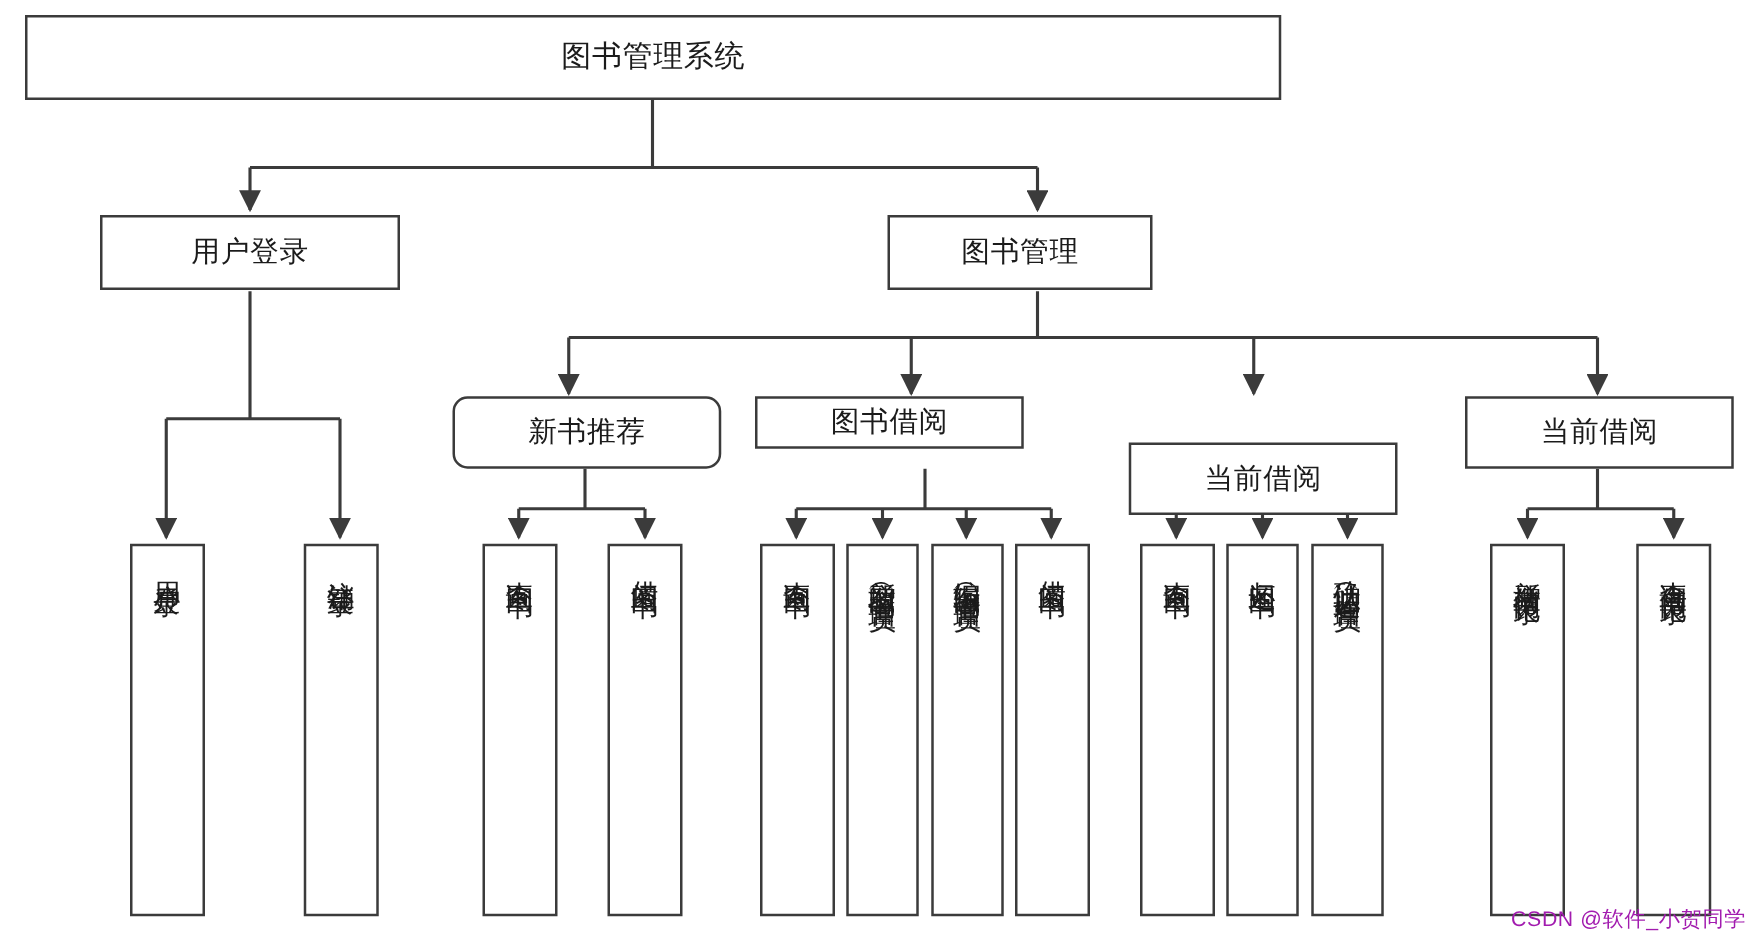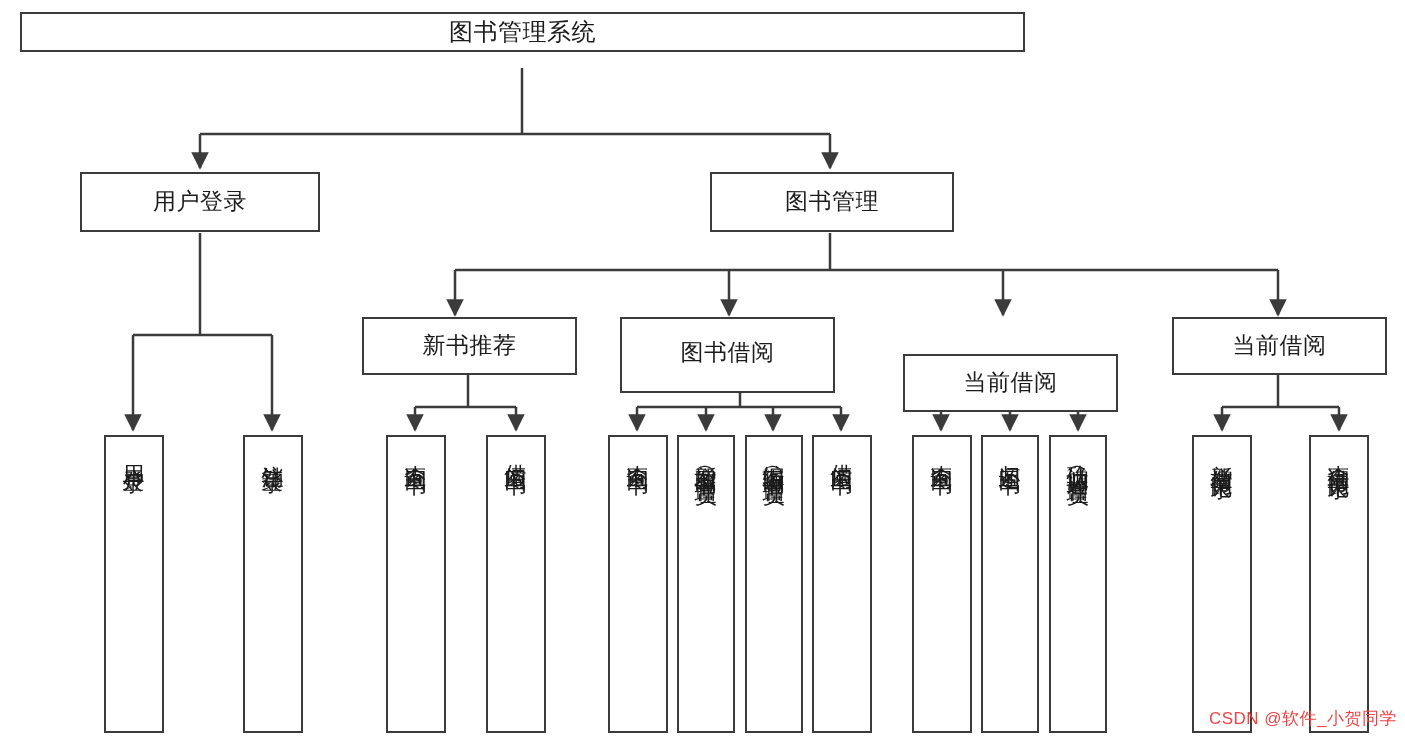--- a/index.html
+++ b/index.html
@@ -61,23 +61,23 @@
     text-orientation: upright;
     font-size: 22px;
     line-height: 1.05;
     letter-spacing: 3px;
     white-space: nowrap;
     height: auto;
   }
   #watermark {
     position: absolute;
     right: 8px;
-    bottom: 17px;
+    bottom: 0;
     font-size: 17px;
-    color: #ef4444;
+    color: #a21caf;
     z-index: 5;
     white-space: nowrap;
     letter-spacing: 0.5px;
   }
 </style>
 </head>
 <body>
 
 <div id="canvas">
 
@@ -124,35 +124,35 @@
       <path d="M 1010 407 L 1010 430" marker-end="url(#arrow)"></path>
       <path d="M 1078 407 L 1078 430" marker-end="url(#arrow)"></path>
 
       <path d="M 1278 375 L 1278 407"></path>
       <path d="M 1222 407 L 1339 407"></path>
       <path d="M 1222 407 L 1222 430" marker-end="url(#arrow)"></path>
       <path d="M 1339 407 L 1339 430" marker-end="url(#arrow)"></path>
     </g>
   </svg>
 
-  <div class="node h root" style="left:20px; top:12px; width:1005px; height:40px;">
+  <div class="node h root" style="left:20px; top:12px; width:1005px; height:68px;">
     <span class="node-label">图书管理系统</span>
   </div>
 
   <div class="node h" style="left:80px; top:172px; width:240px; height:60px;">
     <span class="node-label">用户登录</span>
   </div>
-  <div class="node h" style="left:710px; top:172px; width:244px; height:60px;">
+  <div class="node h" style="left:710px; top:172px; width:212px; height:60px;">
     <span class="node-label">图书管理</span>
   </div>
 
-  <div class="node h" style="left:362px; top:317px; width:215px; height:58px;">
+  <div class="node h" style="left:362px; top:317px; width:215px; height:58px;border-radius:12px;">
     <span class="node-label">新书推荐</span>
   </div>
-  <div class="node h" style="left:620px; top:317px; width:215px; height:76px;font-family:Liberation Mono, monospace;">
+  <div class="node h" style="left:604px; top:317px; width:215px; height:42px;">
     <span class="node-label">图书借阅</span>
   </div>
   <div class="node h" style="left:903px; top:317px; width:215px; height:58px;margin-top:37px;">
     <span class="node-label">当前借阅</span>
   </div>
   <div class="node h" style="left:1172px; top:317px; width:215px; height:58px;">
     <span class="node-label">当前借阅</span>
   </div>
 
   <div class="node v" style="left:104px; top:435px; width:60px; height:298px;">

